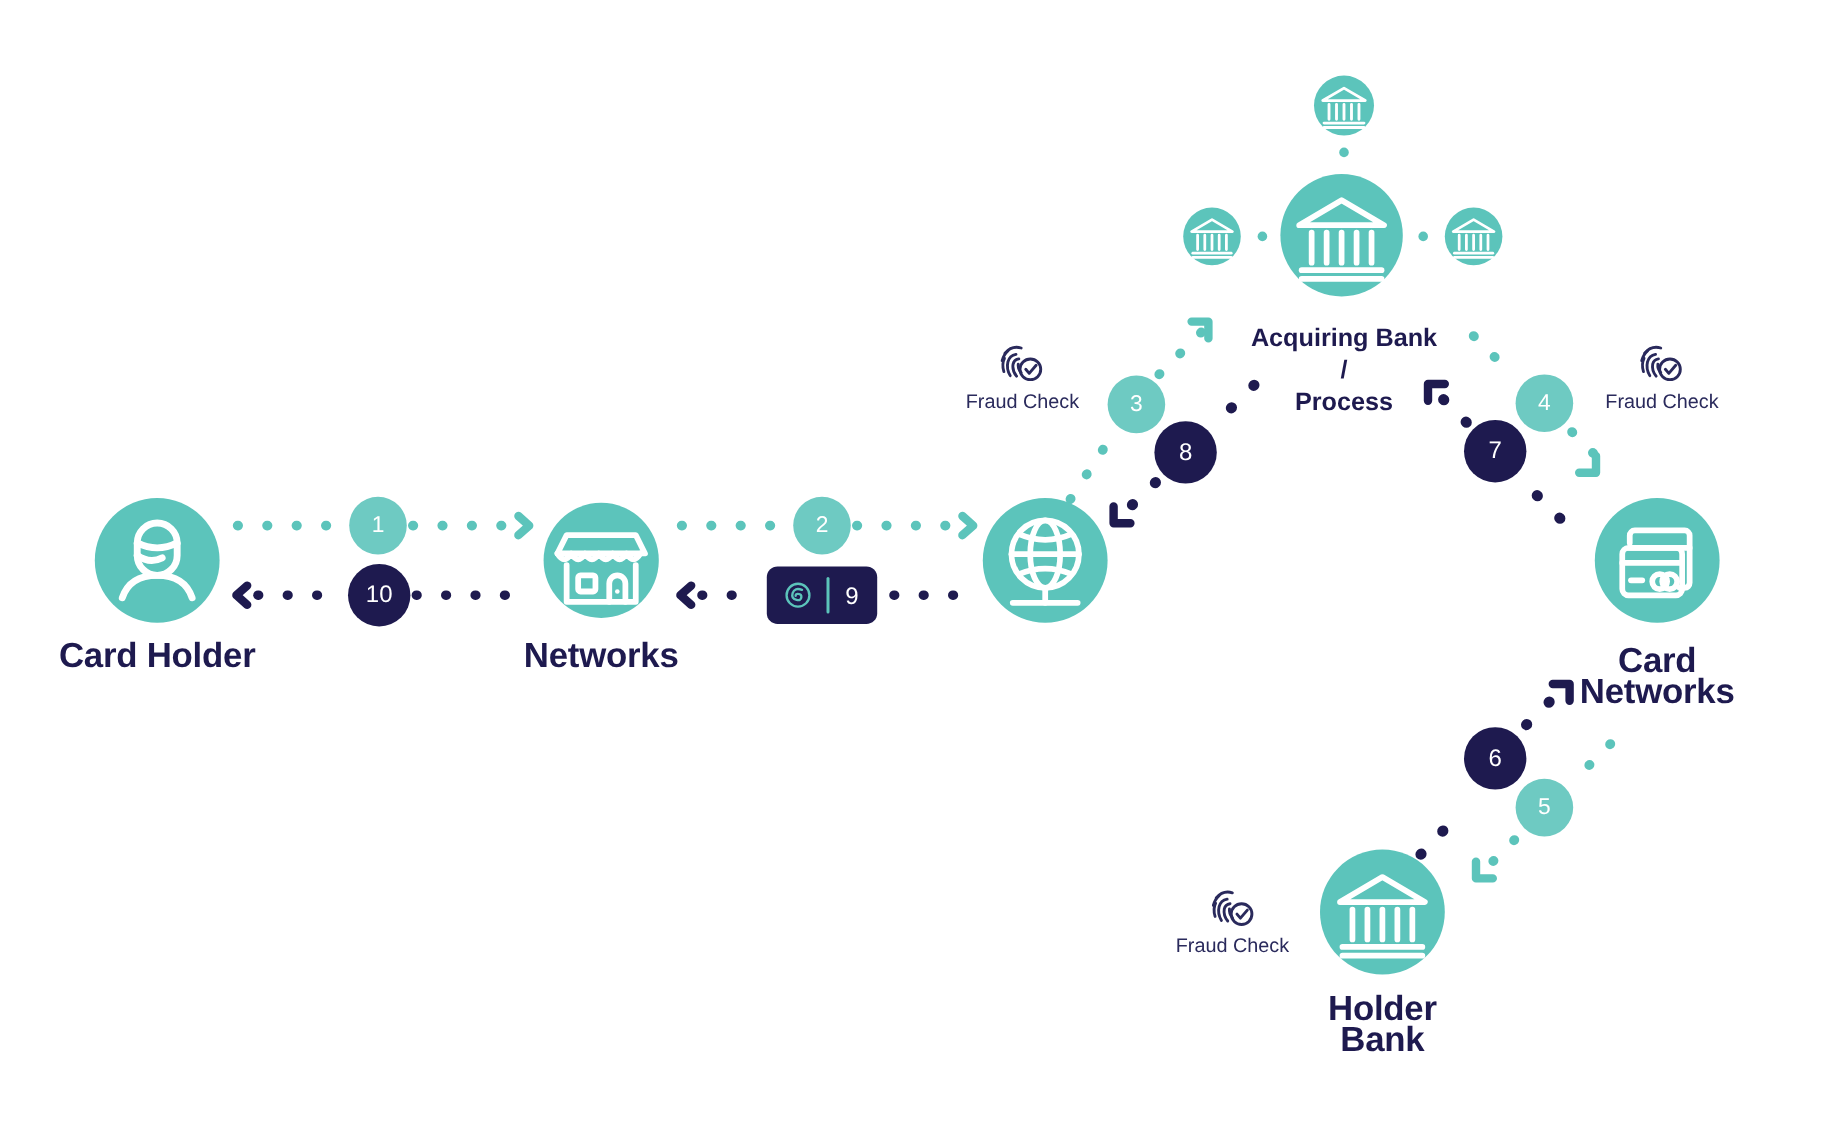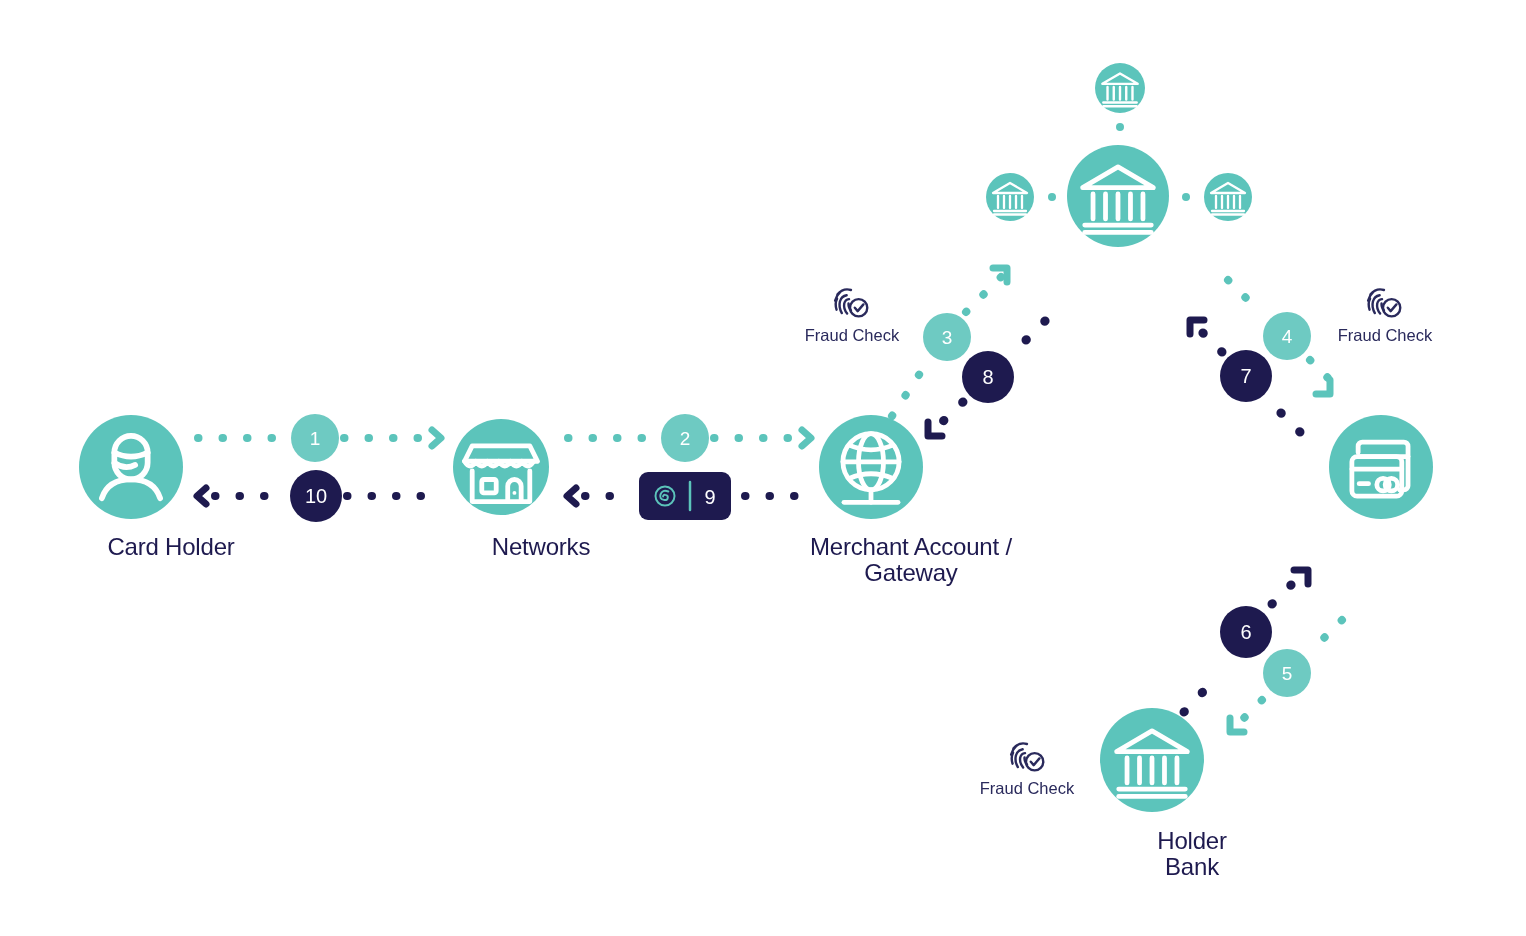--- a/index.html
+++ b/index.html
@@ -7,28 +7,27 @@
     width:1526px;height:936px;
     font-family:"Liberation Sans", sans-serif;
     overflow:hidden;
     position:relative;
   }
   #stage{position:absolute;left:0;top:0;width:1526px;height:936px;}
   svg#canvas{position:absolute;left:0;top:0;width:1526px;height:936px;display:block;}
   .node-label{
     position:absolute;
     color:#1e1a4f;
-    font-weight:normal;
-    font-size:24px;
+    font-weight:bold;
+    font-size:29px;
     line-height:26px;
     text-align:center;
     letter-spacing:-0.2px;
     white-space:pre-line;
     transform:translateX(-50%);
-    margin-left:40px;
   }
   .fraud-label{
     position:absolute;
     color:#2a2a5c;
     font-weight:normal;
     font-size:16.5px;
     line-height:19px;
     text-align:left;
     transform:translateX(-50%);
     white-space:nowrap;
@@ -283,23 +282,25 @@
     <g>
       <rect x="639" y="472" width="92" height="48" rx="9" fill="#1e1a4f"></rect>
       <use href="#ic-spiral" x="651" y="482" width="28" height="28"></use>
       <line x1="690" y1="482" x2="690" y2="510" stroke="#5cc4bb" stroke-width="2.5" stroke-linecap="round"></line>
       <text class="badge-txt" x="710" y="497" font-size="20" text-anchor="middle" dominant-baseline="central">9</text>
     </g>
   </svg>
 
   <div class="node-label" style="left:131px; top:534px;">Card Holder</div>
   <div class="node-label" style="left:501px; top:534px;">Networks</div>
-  <div class="node-label" style="left:871px; top:534px;">Merchant Account /
-Gateway</div>
+  <div class="node-label" style="left:1381px; top:538px;">Card Networks</div>
   <div class="node-label" style="left:1152px; top:828px;">Holder
 Bank</div>
 
+  <div class="acq-label" style="left:1120px; top:268px;">Acquiring Bank
+/
+Process</div>
 
   <div class="fraud-label" style="left:852px;  top:326px;">Fraud Check</div>
   <div class="fraud-label" style="left:1385px; top:326px;">Fraud Check</div>
   <div class="fraud-label" style="left:1027px; top:779px;">Fraud Check</div>
 
 </div>
 
 </body></html>

